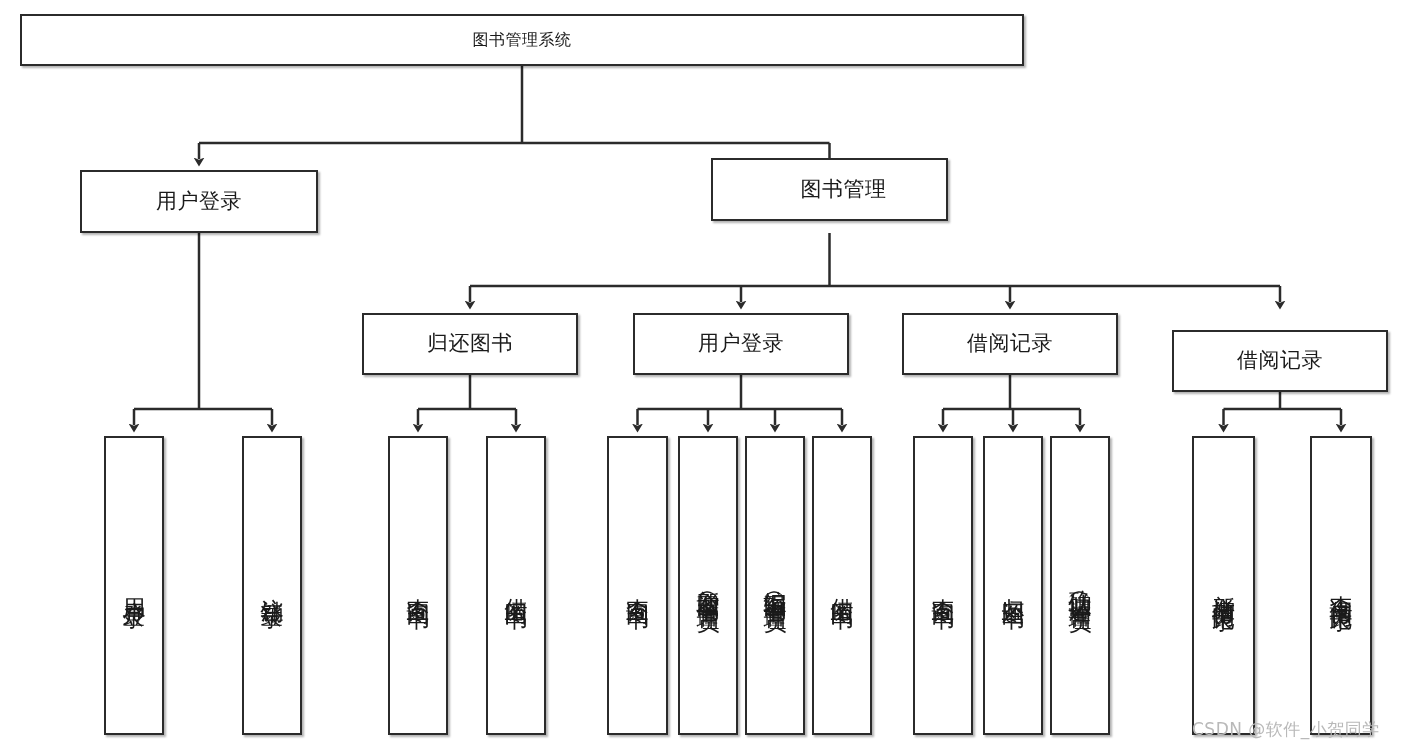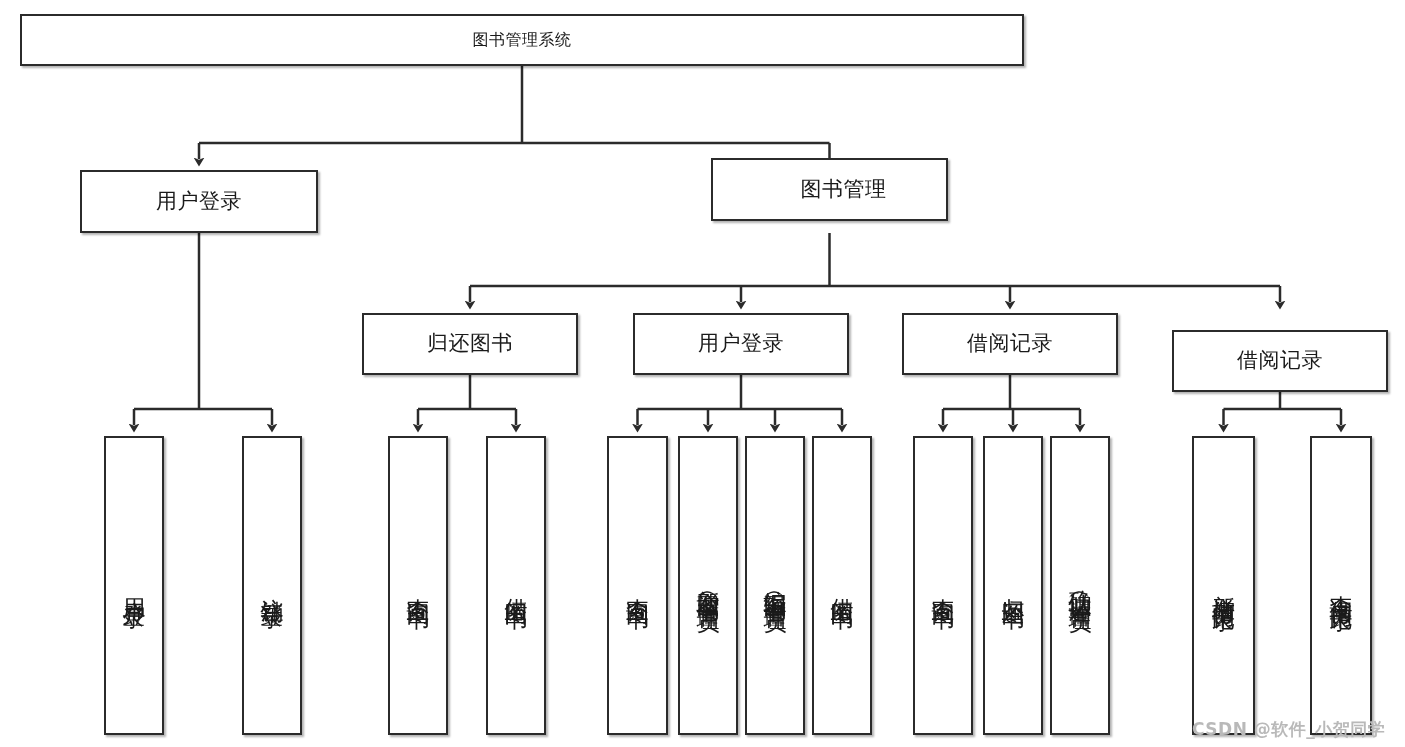--- a/index.html
+++ b/index.html
@@ -59,21 +59,20 @@
   .node-box.root .node-label {
     font-size: 16px;
   }
   .watermark {
     position: absolute;
     color: #b9b9b9;
     font-size: 17px;
     letter-spacing: 0.5px;
     white-space: nowrap;
     user-select: none;
-    font-weight: bold;
   }
 </style>
 </head>
 <body>
 
 <div id="diagram-root">
 
   <svg class="connector-layer" viewBox="0 0 1405 747" xmlns="http://www.w3.org/2000/svg">
     <defs>
       <marker id="arrowhead" markerWidth="9" markerHeight="11" refX="1.5" refY="5.5" orient="auto" markerUnits="userSpaceOnUse">

